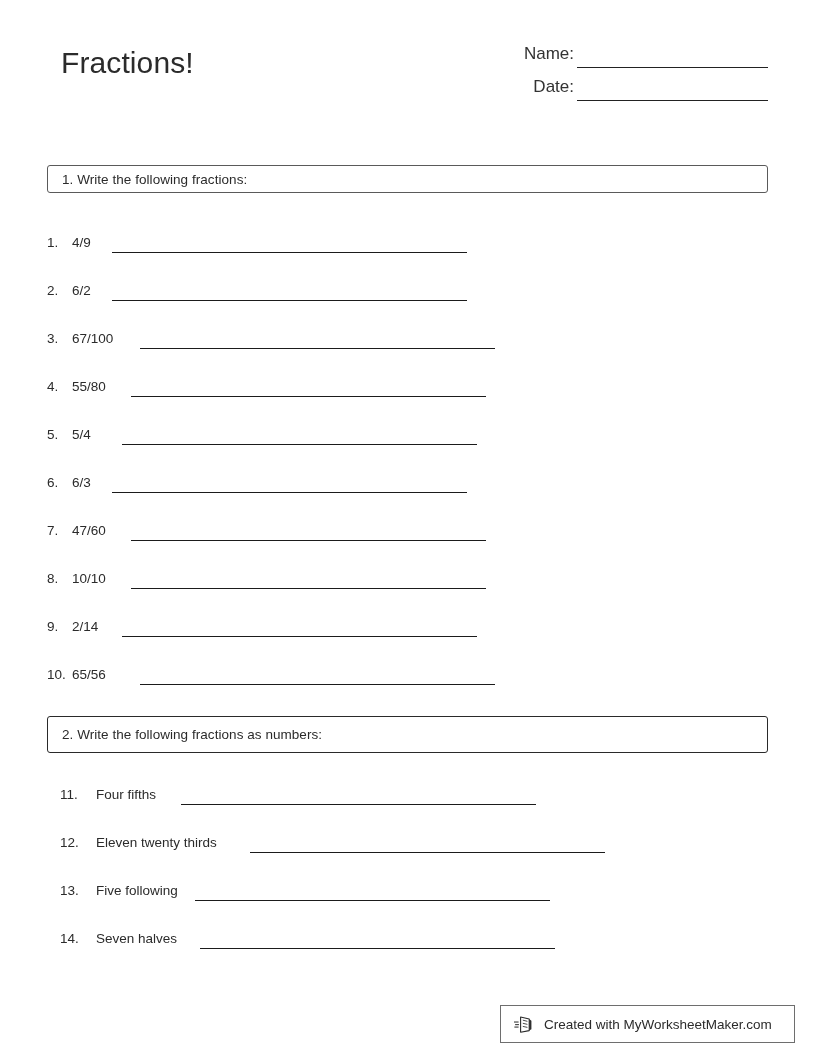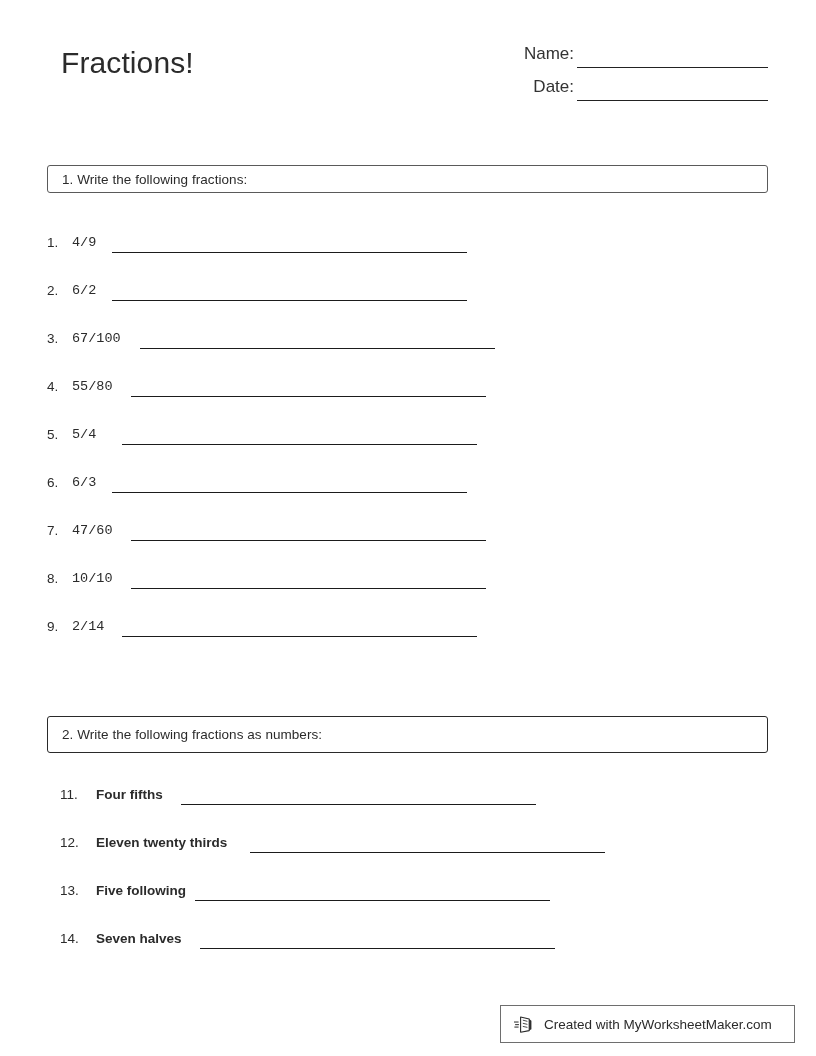--- a/index.html
+++ b/index.html
@@ -121,22 +121,22 @@
     color: #2b2b2b;
     white-space: nowrap;
   }
   .qtext {
     position: absolute;
     top: 7px;
     font-size: 13.5px;
     color: #2b2b2b;
     white-space: nowrap;
   }
-  .list-1 .qtext { left: 72px; font-family: Liberation Mono, monospace; }
-  .list-2 .qtext { left: 83px; font-weight: bold; }
+  .list-1 .qtext { left: 72px; }
+  .list-2 .qtext { left: 83px; }
 
   .answer-line {
     position: absolute;
     top: 24px;
     height: 0;
     border-bottom: 1.4px solid #1b1b1b;
   }
 
   
   .footer-badge {
@@ -238,20 +238,25 @@
       <span class="qtext">10/10</span>
       <span class="answer-line" style="left:131px;width:355px;"></span>
     </div>
 
     <div class="qrow">
       <span class="qnum">9.</span>
       <span class="qtext">2/14</span>
       <span class="answer-line" style="left:122px;width:355px;"></span>
     </div>
 
+    <div class="qrow">
+      <span class="qnum">10.</span>
+      <span class="qtext">65/56</span>
+      <span class="answer-line" style="left:140px;width:355px;"></span>
+    </div>
 
   </div>
 
   <div class="section-box s2">
     <span class="section-title">2. Write the following fractions as numbers:</span>
   </div>
 
   <div class="qlist list-2">
 
     <div class="qrow">

